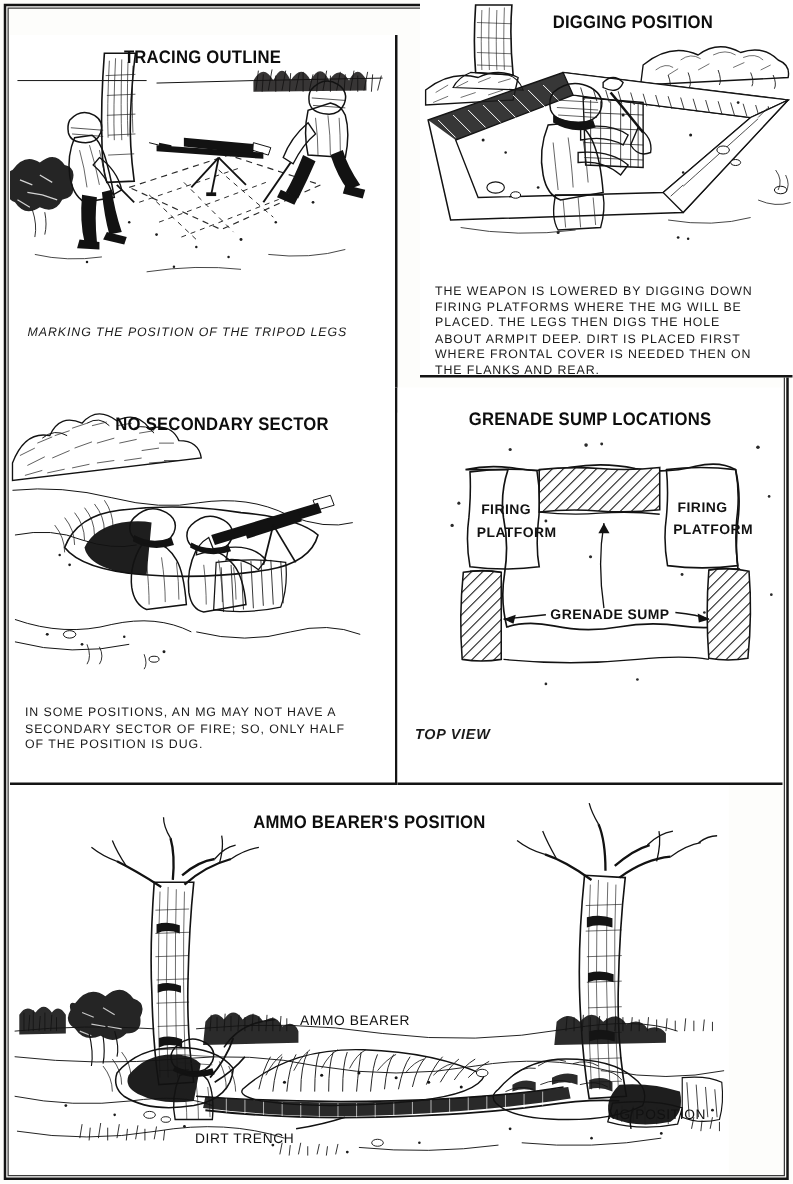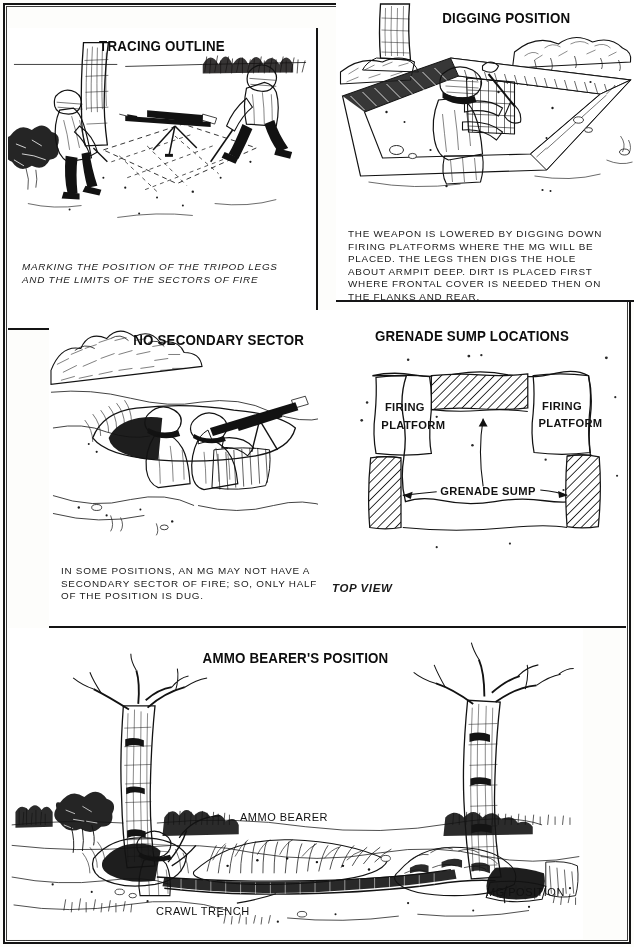--- a/index.html
+++ b/index.html
@@ -19,21 +19,21 @@
     border:2px solid #141414;box-sizing:border-box;
   }
   .frame-inner{
     position:absolute;left:6px;top:6px;width:622px;height:935px;
     border:1px solid #3a3a3a;box-sizing:border-box;
   }
   
   .panel{position:absolute;box-sizing:border-box;overflow:hidden;background:#ffffff;}
   .p-tl{left:8px;  top:8px;   width:310px;height:302px;border-right:2px solid #141414;border-bottom:2px solid #141414;margin-top:20px;}
   .p-tr{left:318px;top:0;   width:313px;height:302px;border-bottom:2px solid #141414;margin-left:18px;}
-  .p-ml{left:8px;  top:310px; width:310px;height:318px;border-right:2px solid #141414;border-bottom:2px solid #141414;margin-left:41px;}
+  .p-ml{left:8px;  top:310px; width:310px;height:318px;border-right:2px solid #141414;border-bottom:2px solid #141414;}
   .p-mr{left:318px;top:310px; width:308px;height:318px;border-bottom:2px solid #141414;padding-left:33px;}
   .p-bot{left:8px; top:628px; width:575px;height:311px;}
 
   .art{position:relative;width:100%;}
   .panel-title{
     position:absolute;z-index:6;
     font-weight:bold;font-size:14.5px;letter-spacing:.2px;
     color:#0d0d0d;white-space:nowrap;
     transform:scaleX(.92);transform-origin:center;
   }
@@ -177,21 +177,20 @@
           <circle cx="132" cy="186" r="1"></circle>
         <circle cx="176" cy="178" r="1"></circle>
       </g>
       <g stroke="#2b2b2b" stroke-width=".7" fill="none">
         <path d="M20 176 q26 6 54 2 M110 190 q40 -6 76 -2 M208 176 q34 4 62 -4"></path>
       </g>
     </svg>
 
     <div class="caption cap-center" style="top:233px;">
       <div>MARKING THE POSITION OF THE TRIPOD LEGS</div>
-      <div>AND THE LIMITS OF THE SECTORS OF FIRE</div>
     </div>
   </div>
 
   <div class="panel p-tr">
     <div class="panel-title" style="left:0;right:0;top:10px;text-align:center;padding-left:30px;">DIGGING POSITION</div>
 
     <svg class="art" width="308" height="222" viewBox="0 0 308 222">
       <rect x="0" y="0" width="308" height="222" fill="#ffffff"></rect>
 
       <g>
@@ -686,17 +685,17 @@
 
         <path d="M228 190 q-30 2 -44 24"></path>
 
         <path d="M246 284 q24 -4 42 -10"></path>
 
         <path d="M536 266 q-4 10 -2 18"></path>
       </g>
     </svg>
 
     <div class="fig-label" style="left:232px;top:183px;">AMMO BEARER</div>
-    <div class="fig-label" style="left:148px;top:277px;">CRAWL TRENCH</div>
+    <div class="fig-label" style="left:148px;top:277px;">DIRT TRENCH</div>
     <div class="fig-label" style="left:478px;top:258px;">MG POSITION</div>
   </div>
 
 </div>
 
 </body></html>

